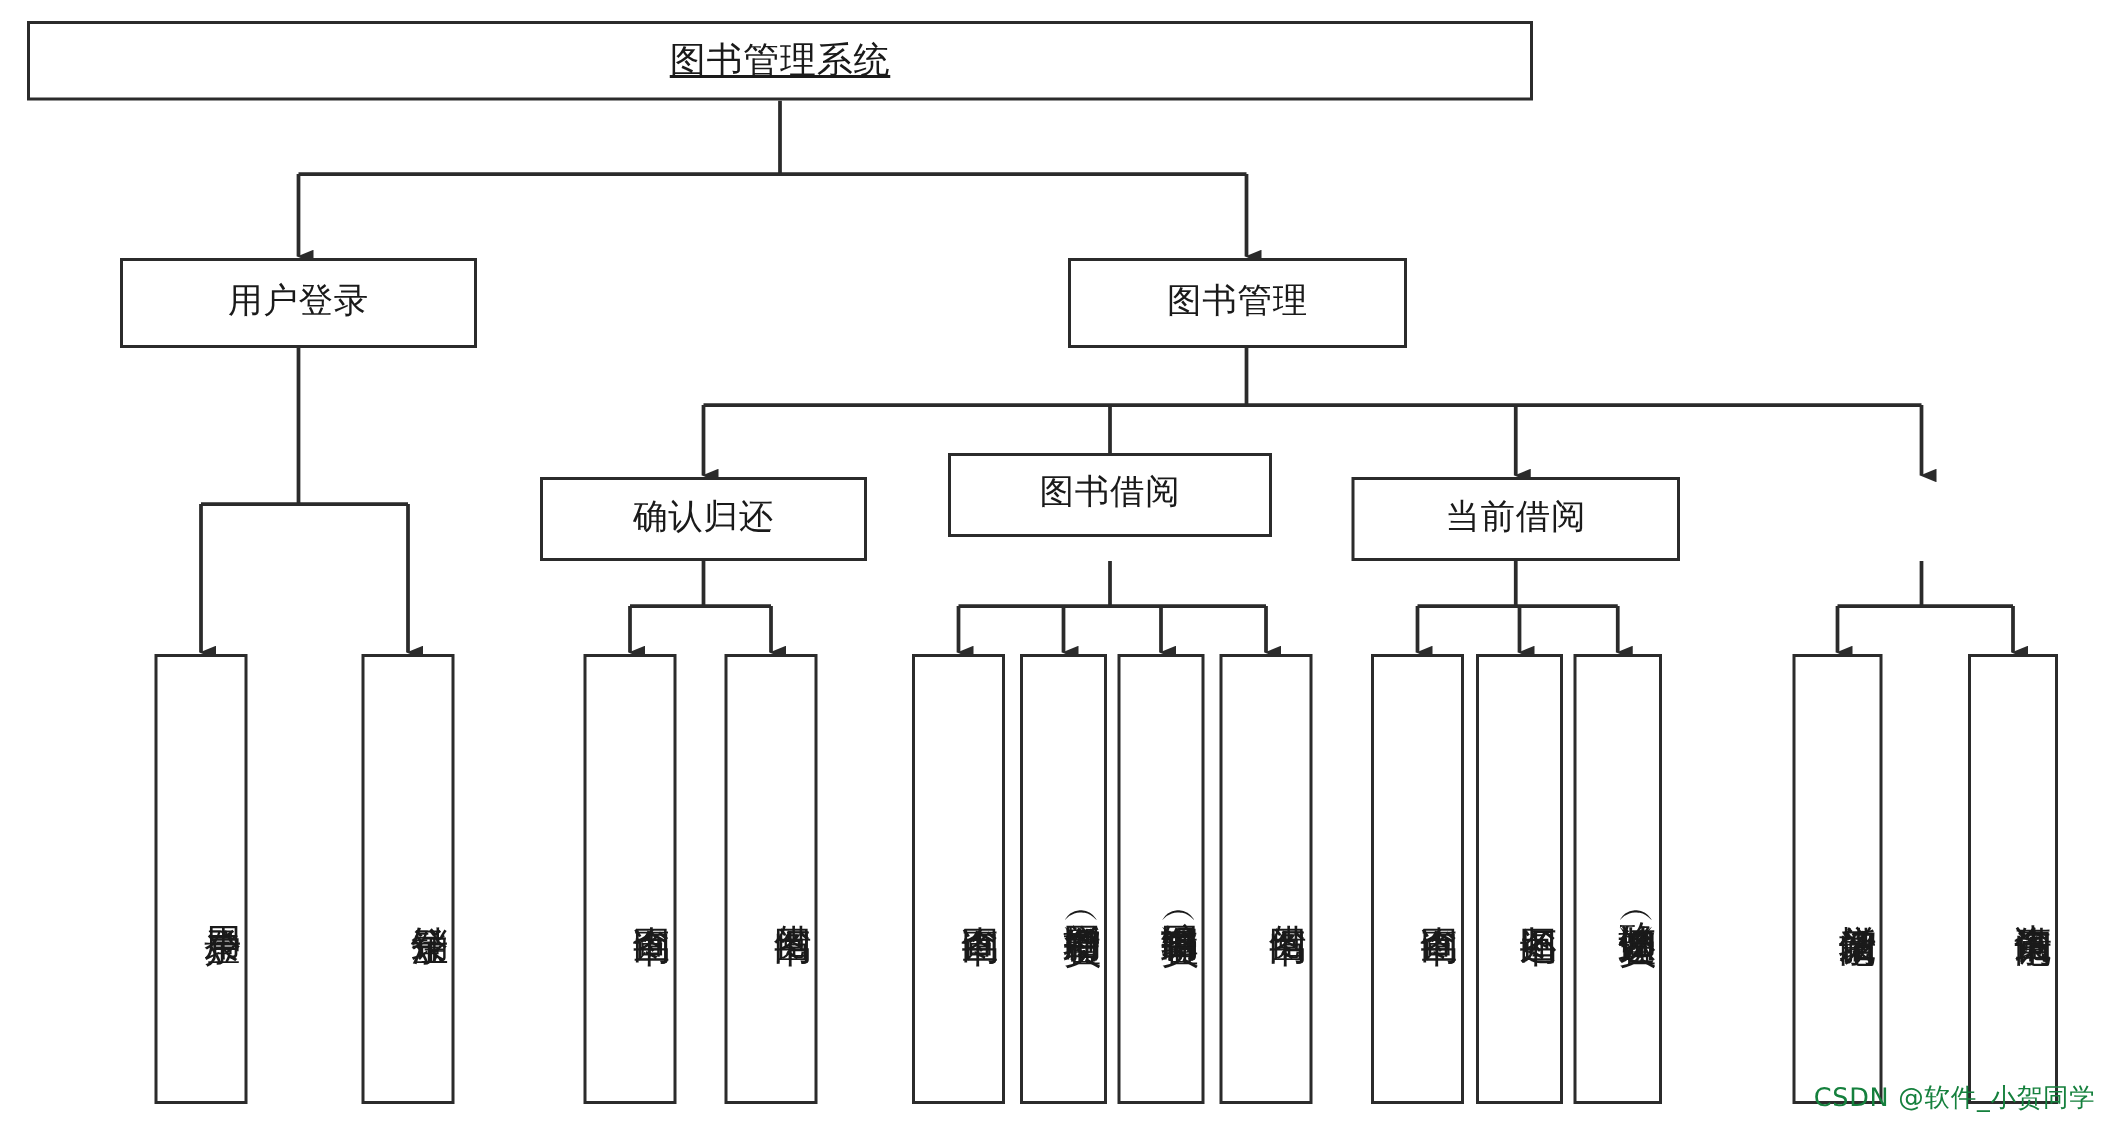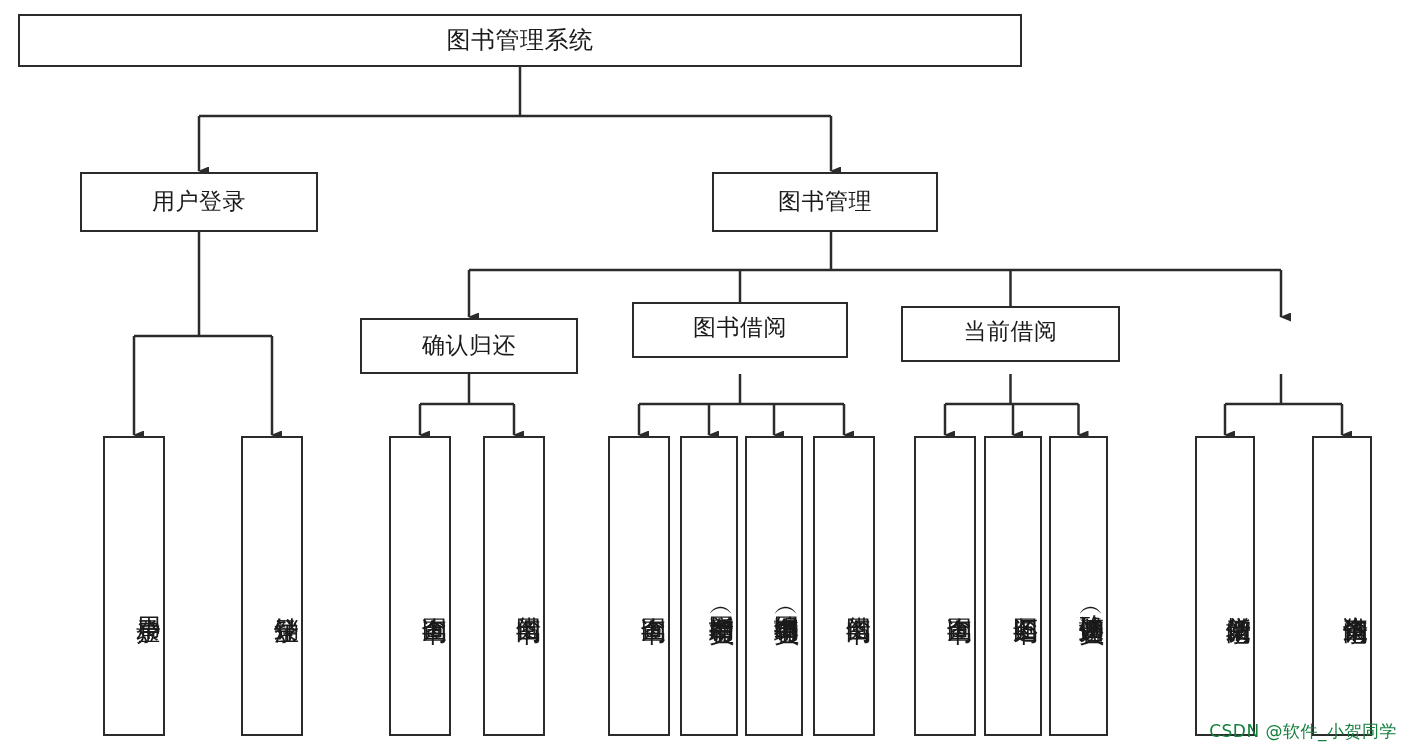--- a/index.html
+++ b/index.html
@@ -110,38 +110,38 @@
         <line x1="945" y1="404" x2="945" y2="435" stroke="#2b2b2b" stroke-width="2.5" marker-end="url(#arrowhead)"></line>
         <line x1="1013" y1="404" x2="1013" y2="435" stroke="#2b2b2b" stroke-width="2.5" marker-end="url(#arrowhead)"></line>
         <line x1="1078.5" y1="404" x2="1078.5" y2="435" stroke="#2b2b2b" stroke-width="2.5" marker-end="url(#arrowhead)"></line>
         <line x1="1281" y1="374" x2="1281" y2="404" stroke="#2b2b2b" stroke-width="2.5"></line>
         <line x1="1225" y1="404" x2="1342" y2="404" stroke="#2b2b2b" stroke-width="2.5"></line>
         <line x1="1225" y1="404" x2="1225" y2="435" stroke="#2b2b2b" stroke-width="2.5" marker-end="url(#arrowhead)"></line>
         <line x1="1342" y1="404" x2="1342" y2="435" stroke="#2b2b2b" stroke-width="2.5" marker-end="url(#arrowhead)"></line>
       </g>
   </svg>
 
-  <div class="node root-node horizontal" style="left: 18px; top: 14px; width: 1004px; height: 53px;">
+  <div class="node root-node horizontal" style="left: 18px; top: 14px; width: 1004px; height: 53px; text-decoration: underline;">
     <span class="label">图书管理系统</span>
   </div>
 
   <div class="node horizontal" style="left: 80px; top: 172px; width: 238px; height: 60px;">
     <span class="label">用户登录</span>
   </div>
   <div class="node horizontal" style="left: 712px; top: 172px; width: 226px; height: 60px;">
     <span class="label">图书管理</span>
   </div>
 
   <div class="node horizontal" style="left: 360px; top: 318px; width: 218px; height: 56px;">
     <span class="label">确认归还</span>
   </div>
   <div class="node horizontal" style="left: 632px; top: 302px; width: 216px; height: 56px; font-family: Liberation Mono, monospace;">
     <span class="label">图书借阅</span>
   </div>
-  <div class="node horizontal" style="left: 901px; top: 306px; width: 219px; height: 56px; font-family: Liberation Mono, monospace;">
+  <div class="node horizontal" style="left: 901px; top: 318px; width: 219px; height: 56px;">
     <span class="label">当前借阅</span>
   </div>
 
   <div class="node vertical" style="left: 103px; top: 436px; width: 62px; height: 300px;">
     <span class="label">用户登录</span>
   </div>
   <div class="node vertical" style="left: 241px; top: 436px; width: 62px; height: 300px;">
     <span class="label">注销登录</span>
   </div>
   <div class="node vertical" style="left: 389px; top: 436px; width: 62px; height: 300px;">

